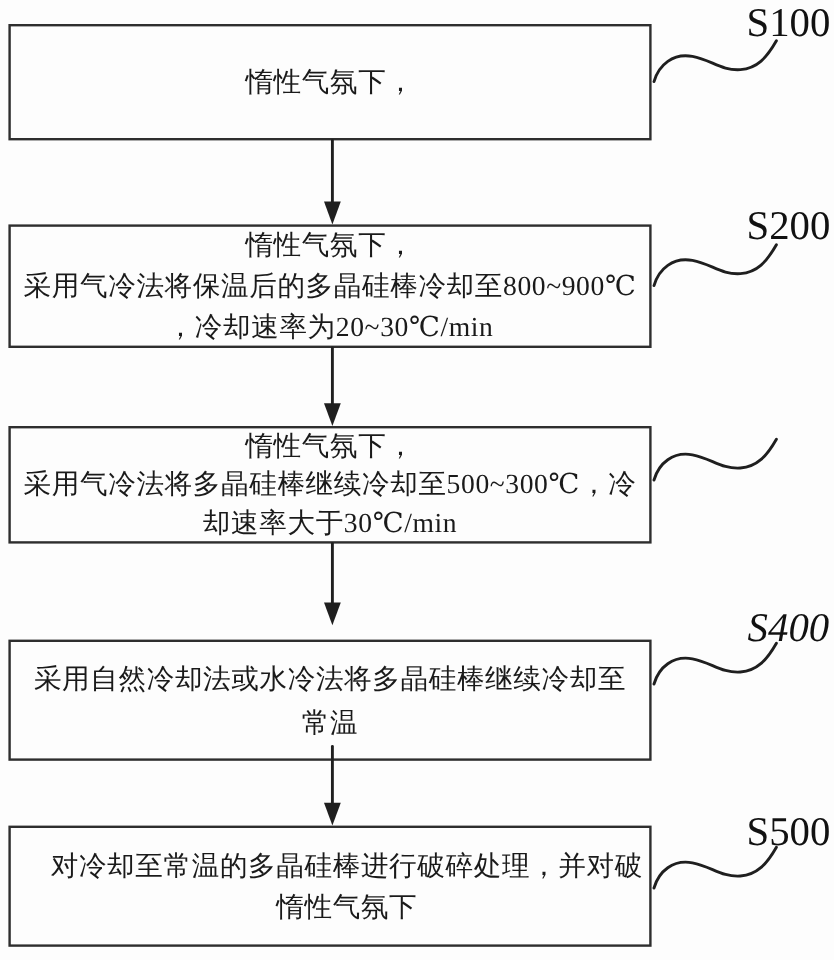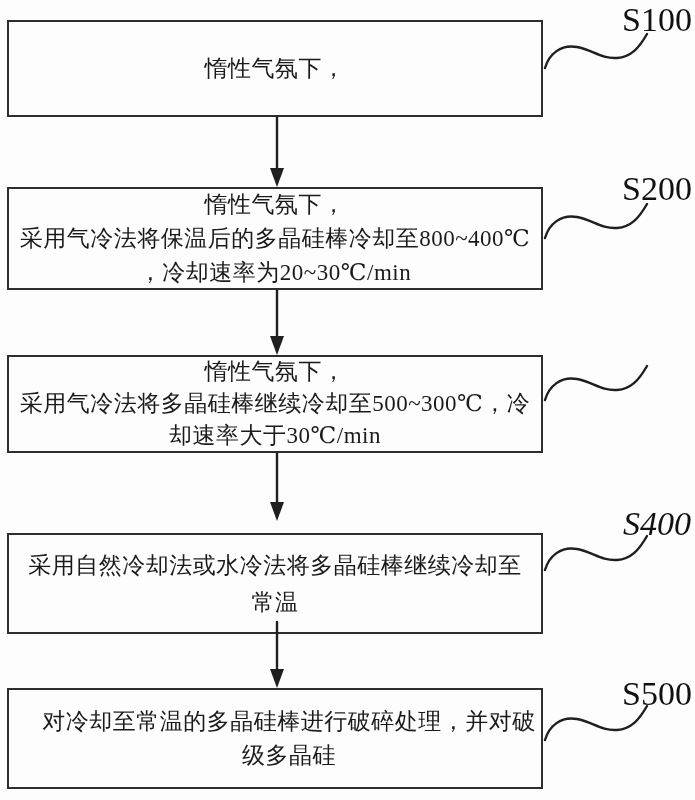--- a/index.html
+++ b/index.html
@@ -55,38 +55,38 @@
 <body>
 
 <div id="page">
 
   <div class="step-box" id="box1">
     <div class="step-line">惰性气氛下，</div>
   </div>
 
   <div class="step-box" id="box2">
     <div class="step-line">惰性气氛下，</div>
-    <div class="step-line">采用气冷法将保温后的多晶硅棒冷却至800~400℃</div>
+    <div class="step-line">采用气冷法将保温后的多晶硅棒冷却至800~900℃</div>
     <div class="step-line">，冷却速率为20~30℃/min</div>
   </div>
 
   <div class="step-box" id="box3">
     <div class="step-line">惰性气氛下，</div>
     <div class="step-line">采用气冷法将多晶硅棒继续冷却至500~300℃，冷</div>
     <div class="step-line">却速率大于30℃/min</div>
   </div>
 
   <div class="step-box" id="box4">
     <div class="step-line">采用自然冷却法或水冷法将多晶硅棒继续冷却至</div>
     <div class="step-line">常温</div>
   </div>
 
   <div class="step-box" id="box5">
     <div class="step-line">对冷却至常温的多晶硅棒进行破碎处理，并对破</div>
-    <div class="step-line">级多晶硅</div>
+    <div class="step-line">惰性气氛下</div>
   </div>
 
   <div class="step-label" id="lbl1">S100</div>
   <div class="step-label" id="lbl2">S200</div>
   <div class="step-label" id="lbl4">S400</div>
   <div class="step-label" id="lbl5">S500</div>
 
   <svg id="overlay" width="695" height="800" viewBox="0 0 695 800">
     <g stroke="#1f1f1f" stroke-width="2.4" fill="none" stroke-linecap="round">
 

